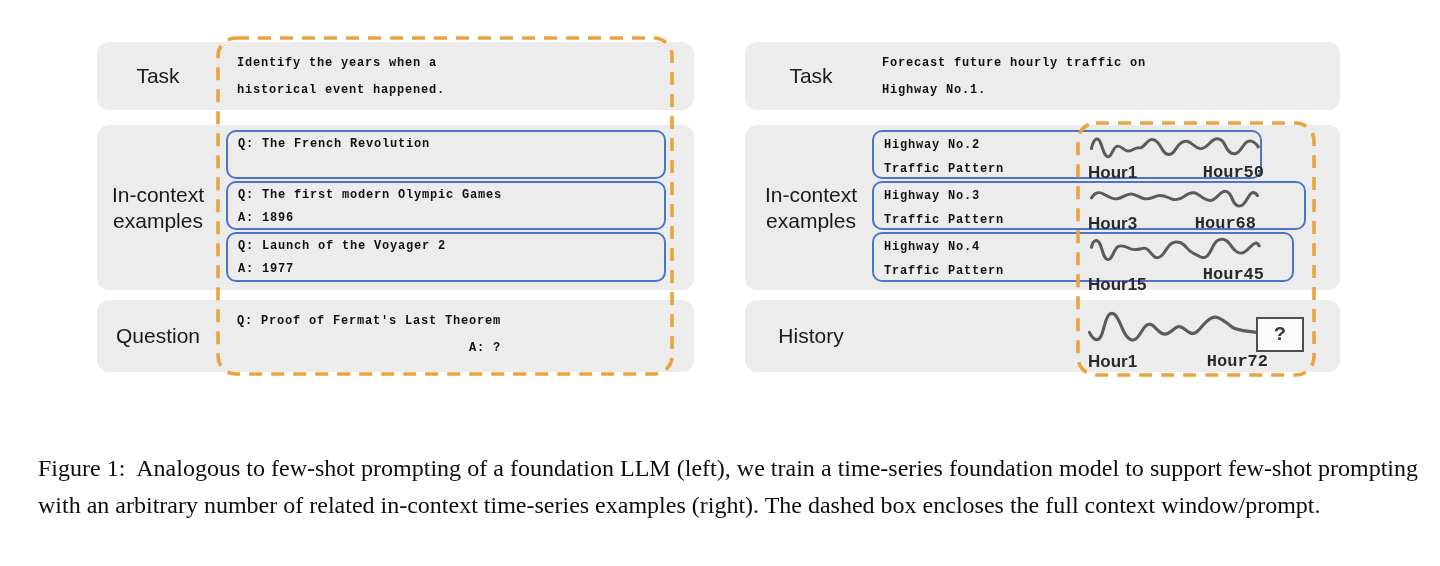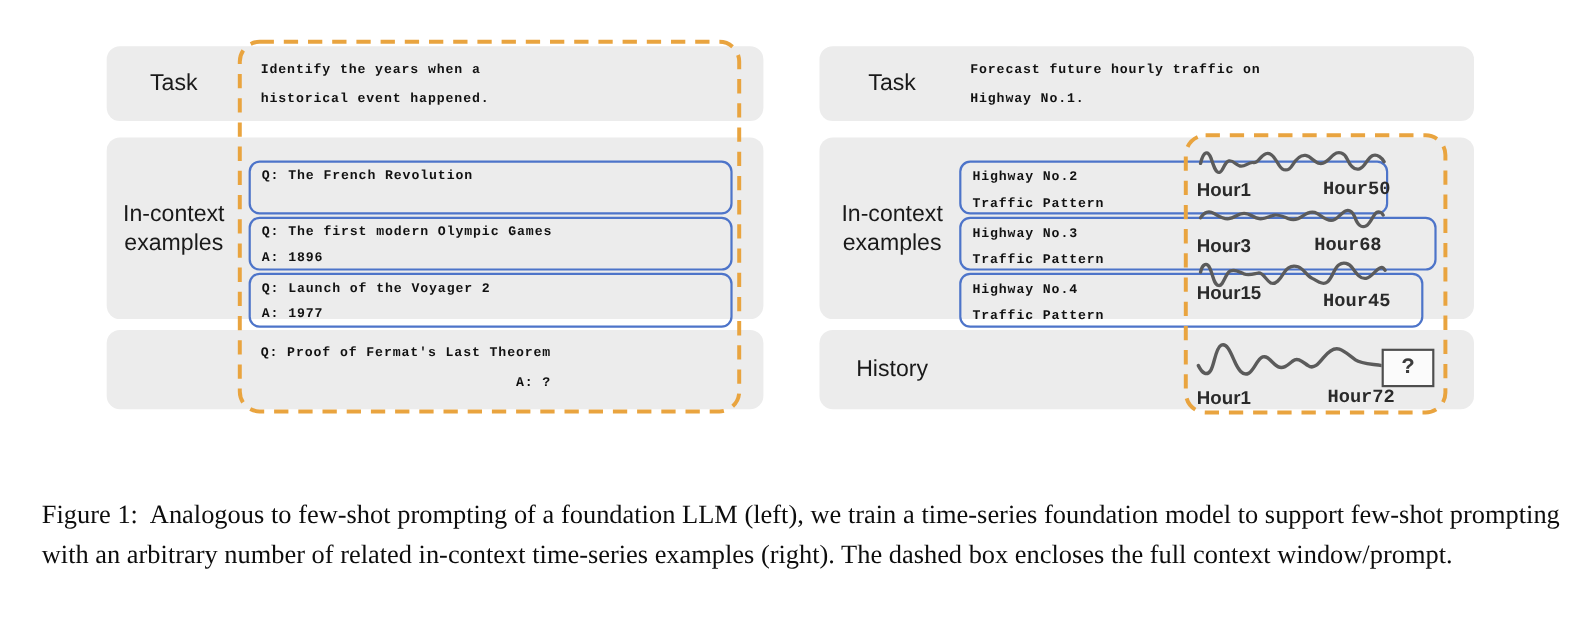--- a/index.html
+++ b/index.html
@@ -6,21 +6,21 @@
   .stage{position:relative;width:1440px;height:566px;background:#ffffff;overflow:hidden;
          font-family:"Liberation Sans",sans-serif;color:#111;}
   .gbox{position:absolute;background:#ececec;border-radius:12px;z-index:1;}
   .rowlabel{position:absolute;display:flex;align-items:center;justify-content:center;
             text-align:center;font-size:21px;line-height:26px;color:#1a1a1a;z-index:3;
             white-space:pre-line;}
   .mono{font-family:"Liberation Mono","DejaVu Sans Mono",monospace;font-weight:bold;
         font-size:12px;letter-spacing:0.8px;color:#111;}
   .blocktext{position:absolute;white-space:pre-line;line-height:27px;z-index:3;}
   .bluebox{position:absolute;border:2px solid #4d74c9;border-radius:10px;z-index:2;
-           background:transparent;box-sizing:border-box;padding:1px 16px 0 10px;margin-top:16px;}
+           background:transparent;box-sizing:border-box;padding:1px 16px 0 10px;}
   .bluebox .line{line-height:23px;white-space:pre;}
   .cardname{white-space:pre-line;line-height:24px;}
   .wave-svg{position:absolute;z-index:3;overflow:visible;}
   .wave{fill:none;stroke:#5b5b5b;stroke-width:3.6;stroke-linecap:round;stroke-linejoin:round;}
   .hourlabel{position:absolute;font-size:17px;font-weight:bold;color:#2a2a2a;z-index:4;
              font-family:"Liberation Sans",sans-serif;}
   .hourlabel.rt{text-align:right;font-family:Liberation Mono, monospace;}
   .dash-svg{position:absolute;z-index:5;overflow:visible;pointer-events:none;}
   .dash-rect{fill:none;stroke:#e9a43f;stroke-width:3.6;stroke-dasharray:13 9;}
   .qmark-box{position:absolute;width:48px;height:35px;background:#fbfbfb;border:2px solid #4e4e4e;
@@ -35,20 +35,21 @@
 
 <div class="stage">
 
   <div class="gbox" style="left:97px;top:42px;width:597px;height:68px"></div>
   <div class="gbox" style="left:97px;top:125px;width:597px;height:165px"></div>
   <div class="gbox" style="left:97px;top:300px;width:597px;height:72px"></div>
 
   <div class="rowlabel" style="left:97px;top:42px;width:122px;height:68px">Task</div>
   <div class="rowlabel" style="left:97px;top:125px;width:122px;height:165px">In-context
 examples</div>
+  <div class="rowlabel" style="left:97px;top:300px;width:122px;height:72px">Question</div>
 
   <div class="blocktext mono" style="left:237px;top:50px;">Identify the years when a
 historical event happened.</div>
 
   <div class="bluebox" style="left:226px;top:130px;width:440px;height:49px">
     <div class="line mono">Q: The French Revolution</div>
   </div>
   <div class="bluebox" style="left:226px;top:181px;width:440px;height:49px">
     <div class="line mono">Q: The first modern Olympic Games</div>
     <div class="line mono">A: 1896</div>
@@ -97,21 +98,21 @@
   <div class="hourlabel" style="left:1088px;top:214px;">Hour3</div>
   <div class="hourlabel rt" style="left:1184px;top:214px;width:72px;">Hour68</div>
 
   <div class="bluebox" style="left:872px;top:232px;width:422px;height:50px">
     <div class="cardname mono">Highway No.4
 Traffic Pattern</div>
   </div>
   <svg class="wave-svg" style="left:1088px;top:236px;" width="172" height="26" viewBox="0 0 200 32" preserveAspectRatio="none">
     <path class="wave" d="M4,14 C6,4 11,3 14,10 C17,17 18,28 23,29 C28,30 30,16 35,13 C40,10 45,14 50,16 C55,18 60,16 65,15 C70,14 73,23 78,26 C83,29 88,22 92,15 C96,8 101,6 107,8 C113,10 116,18 122,21 C128,24 133,29 138,25 C143,21 145,10 150,6 C155,2 161,4 165,10 C169,16 173,22 179,21 C185,20 189,11 194,9 C196,8 198,10 199,12"></path>
   </svg>
-  <div class="hourlabel" style="left:1088px;top:257px;">Hour15</div>
+  <div class="hourlabel" style="left:1088px;top:275px;">Hour15</div>
   <div class="hourlabel rt" style="left:1192px;top:265px;width:72px;">Hour45</div>
 
   <svg class="wave-svg" style="left:1086px;top:306px;" width="172" height="44" viewBox="0 0 200 50" preserveAspectRatio="none">
     <path class="wave" d="M4,30 C8,38 13,41 17,35 C21,29 22,12 28,9 C34,6 38,16 42,25 C46,34 51,41 57,38 C63,35 66,23 72,21 C78,19 82,28 88,31 C94,34 99,29 104,25 C109,21 114,26 120,30 C126,34 131,28 136,22 C141,16 147,11 153,13 C159,15 164,20 170,24 C176,28 184,28 198,30"></path>
   </svg>
   <div class="qmark-box" style="left:1256px;top:317px;">
     <span>?</span>
   </div>
   <div class="hourlabel" style="left:1088px;top:352px;">Hour1</div>
   <div class="hourlabel rt" style="left:1180px;top:352px;width:88px;">Hour72</div>

